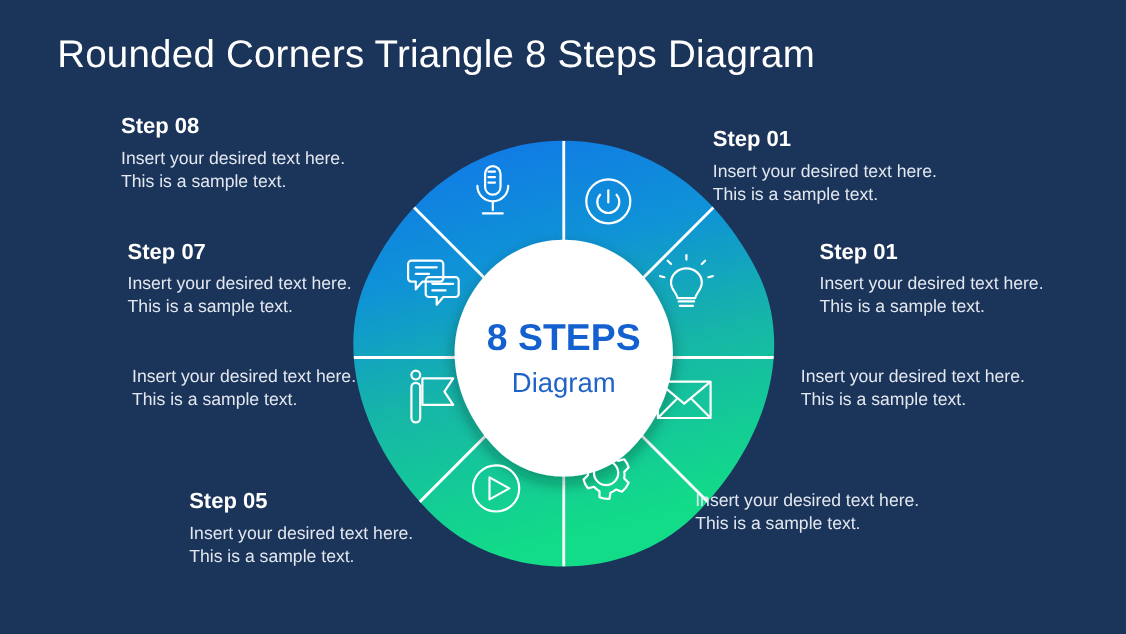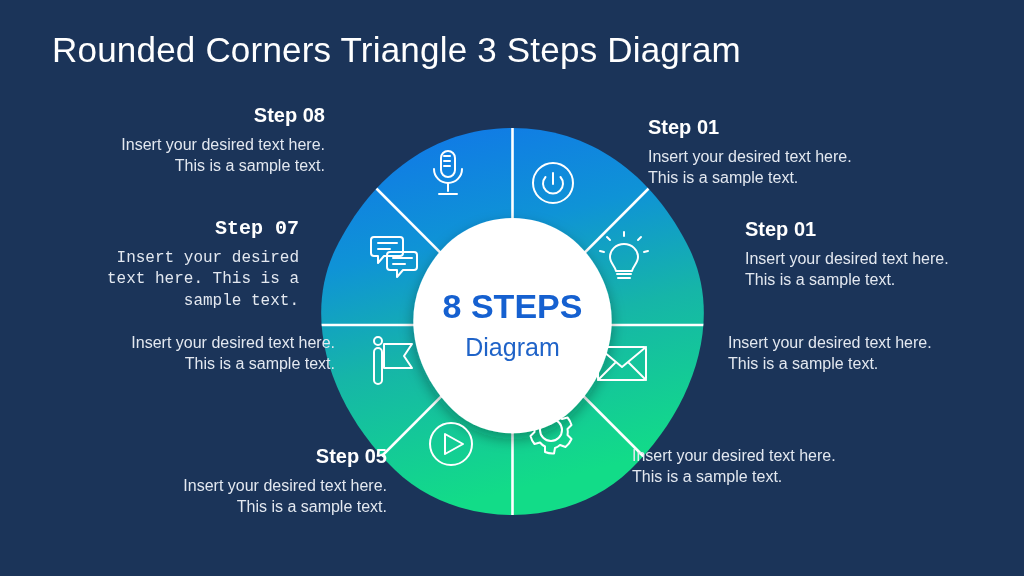--- a/index.html
+++ b/index.html
@@ -43,25 +43,25 @@
     margin:0 0 8px 0;
     line-height:1.1;
   }
   .label .desc{
     font-size:16px;
     color:#e3e8f0;
     line-height:1.33;
     margin:0;
   }
   .label.right{text-align:left;}
-  .label.left{text-align:right;}
+  .label.left{text-align:left;}
 
   
   .pos-s08{left:110px;top:104px;}
-  .pos-s07{left:84px;top:218px;font-family:Liberation Mono, monospace;}
+  .pos-s07{left:116px;top:218px;}
   .pos-s06{left:120px;top:332px;}
   .pos-s05{left:172px;top:445px;}
   
   .pos-s01{left:648px;top:104px;margin-top:12px;}
   .pos-s02{left:745px;top:218px;}
   .pos-s03{left:728px;top:332px;}
   .pos-s04{left:632px;top:445px;}
 
   .center-title{
     font-family:"Liberation Sans", sans-serif;
@@ -76,21 +76,21 @@
     fill:#1f63c8;
   }
   .seg-line{stroke:#ffffff;stroke-width:2.6;}
   .icon-stroke{fill:none;stroke:#ffffff;stroke-width:2;stroke-linecap:round;stroke-linejoin:round;}
 </style>
 </head>
 <body>
 
 <div class="slide">
 
-  <div class="title">Rounded Corners Triangle 3 Steps Diagram</div>
+  <div class="title">Rounded Corners Triangle 8 Steps Diagram</div>
 
   <div class="diagram">
     <svg viewBox="0 0 425 430" xmlns="http://www.w3.org/2000/svg">
       <defs>
         <linearGradient id="triGrad" x1="0" y1="0" x2="0.25" y2="1">
           <stop offset="0%" stop-color="#1173ea"></stop>
           <stop offset="35%" stop-color="#0f93d6"></stop>
           <stop offset="62%" stop-color="#16b5a8"></stop>
           <stop offset="100%" stop-color="#12dc88"></stop>
         </linearGradient>

